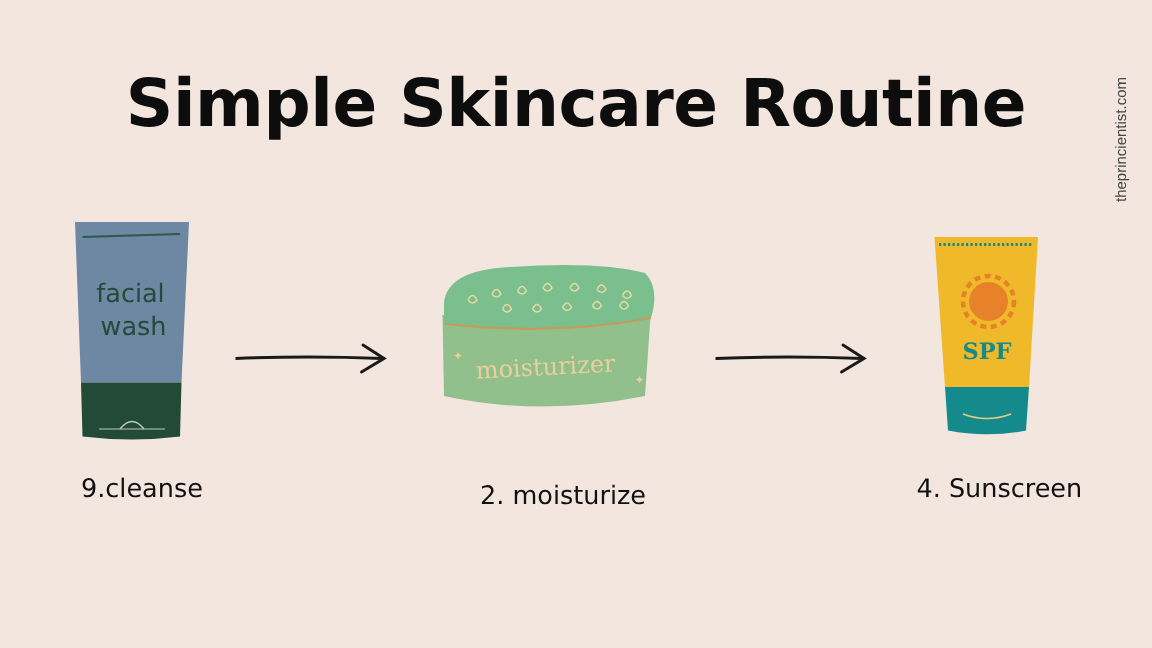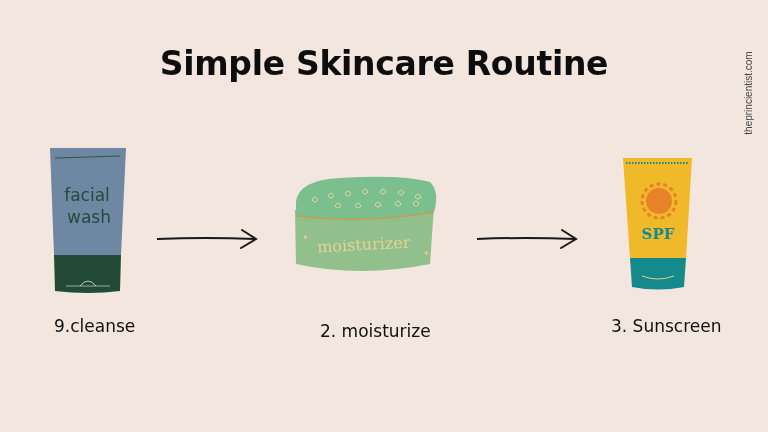--- a/index.html
+++ b/index.html
@@ -1,17 +1,17 @@
 <!DOCTYPE html>
 <html><head>
 <meta charset="utf-8">
 <style>
   html,body{margin:0;padding:0;}
   body{width:768px;height:432px;background:#f2e6df;position:relative;overflow:hidden;font-family:"Liberation Sans",sans-serif;}
-  .title{position:absolute;left:0;width:768px;top:44px;text-align:center;font-size:33px;font-weight:bold;color:#0d0d0d;letter-spacing:-0.3px;font-family:"DejaVu Sans",sans-serif;}
+  .title{position:absolute;left:0;width:768px;top:44px;text-align:center;font-size:44px;font-weight:bold;color:#0d0d0d;letter-spacing:-0.3px;font-family:"DejaVu Sans",sans-serif;}
   .watermark{position:absolute;left:741px;top:48px;width:14px;height:90px;}
   .watermark span{position:absolute;left:50%;top:50%;transform:translate(-50%,-50%) rotate(-90deg);white-space:nowrap;font-size:10px;color:#444;}
   .product{position:absolute;}
   .label{position:absolute;font-size:17px;color:#111;font-family:"DejaVu Sans",sans-serif;white-space:nowrap;}
   .arrow{position:absolute;}
 </style>
 </head>
 <body>
 
 <div class="title">Simple Skincare Routine</div>
@@ -68,13 +68,13 @@
   <path d="M10,103 L66,103 L64,132 Q38,137 12,132 Z" fill="#158a8c"></path>
   <line x1="6" y1="8" x2="69" y2="8" stroke="#158a8c" stroke-width="2" stroke-dasharray="1.5,1.5"></line>
   <circle cx="39" cy="46" r="13" fill="#e8822a"></circle>
   <circle cx="39" cy="46" r="17" fill="none" stroke="#e8822a" stroke-width="3" stroke-dasharray="4,3"></circle>
   <text x="38" y="84" text-anchor="middle" font-family="DejaVu Serif, serif" font-weight="bold" font-size="15" fill="#158a8c">SPF</text>
   <path d="M22,121 Q38,127 54,121" stroke="#e6cc80" stroke-width="1" fill="none"></path>
 </svg>
 
 <div class="label" style="left:54px;top:316px">9.cleanse</div>
 <div class="label" style="left:320px;top:321px">2. moisturize</div>
-<div class="label" style="left:611px;top:316px">3. Sunscreen</div>
+<div class="label" style="left:611px;top:316px">4. Sunscreen</div>
 
 </body></html>

